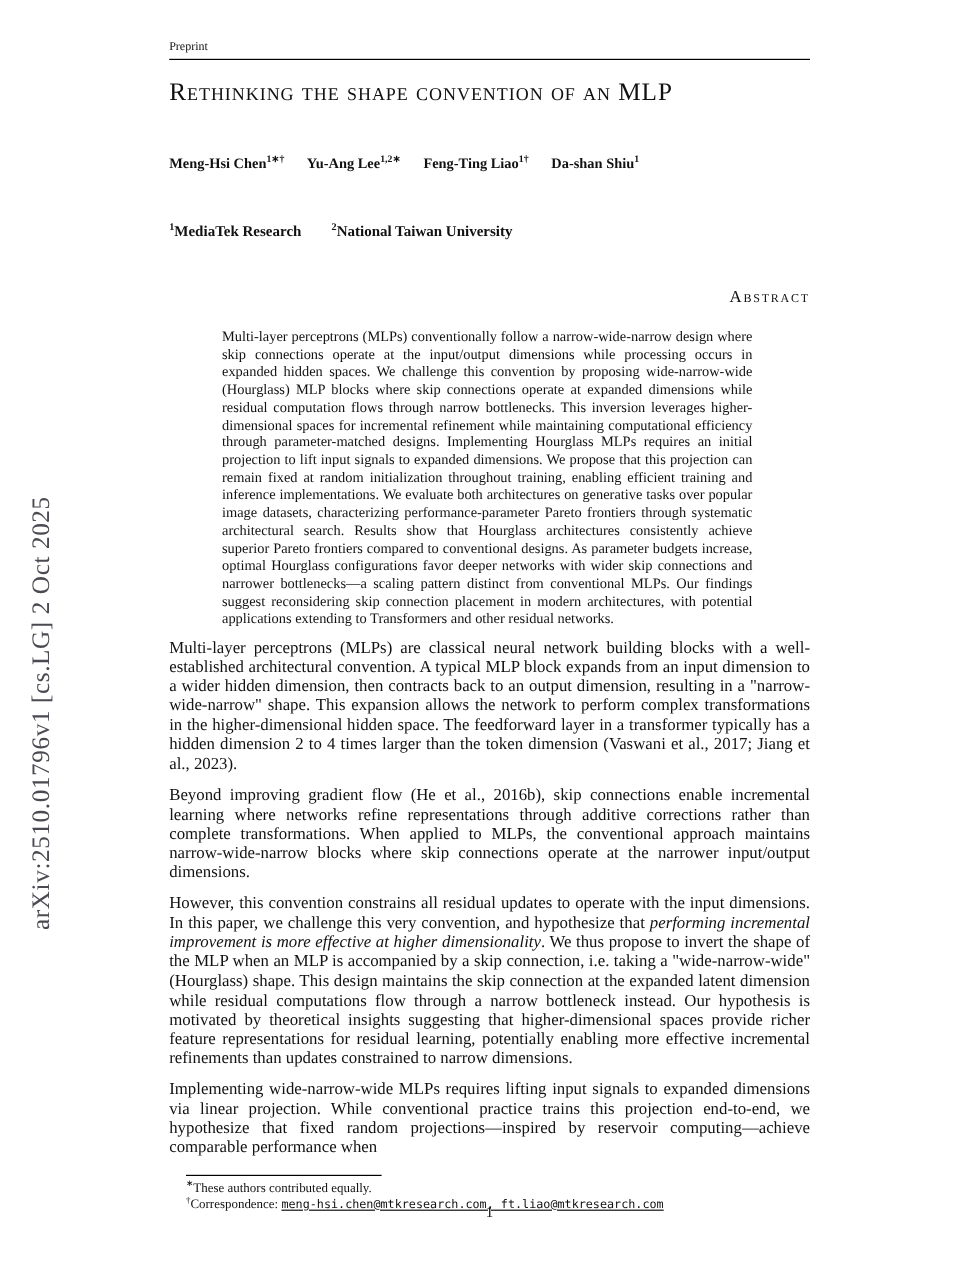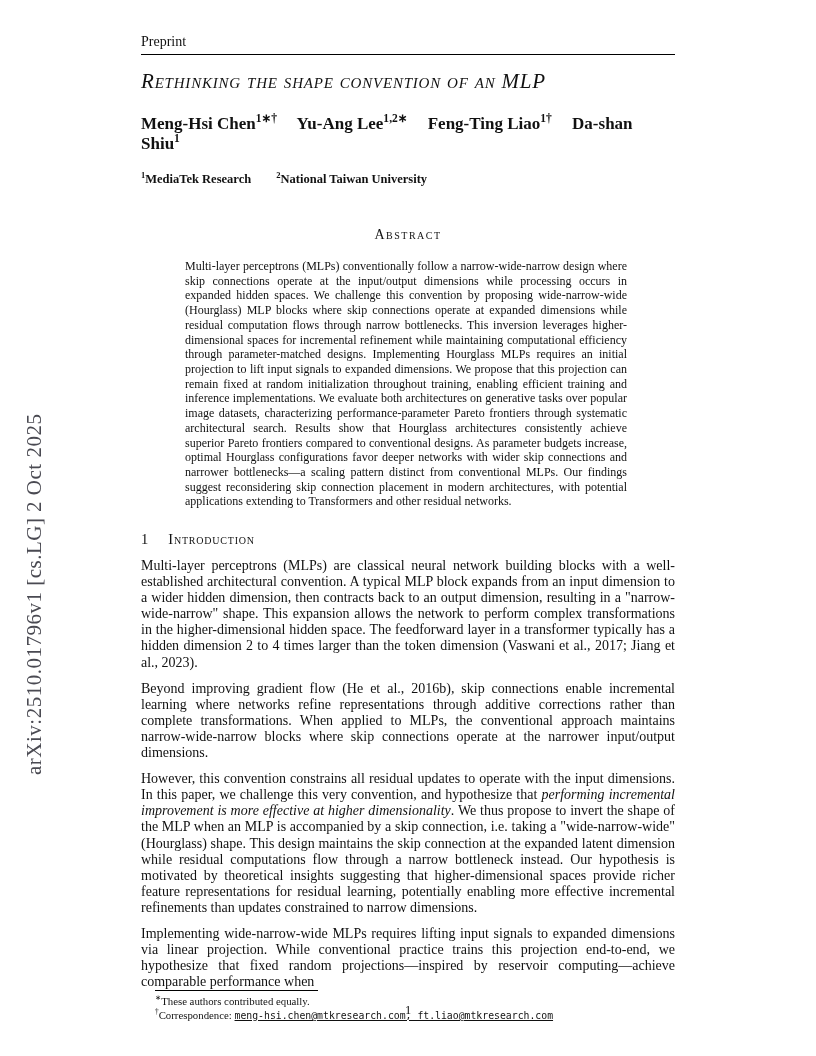--- a/index.html
+++ b/index.html
@@ -28,54 +28,53 @@
 
   .content {
     position: absolute;
     left: 141px;
     top: 0;
     width: 534px;
   }
 
   .preprint-label {
     margin-top: 34px;
-    font-size: 14px;
+    font-size: 10px;
   }
   .header-rule {
     border: none;
     border-top: 1.2px solid #000;
     margin: 4px 0 0 0;
   }
 
   .paper-title {
     font-size: 21px;
     font-weight: 500;
     font-variant: small-caps;
     letter-spacing: 0.8px;
-    font-style: italic;
   }
 
   .authors-line {
-    margin-top: 20px;
-    font-size: 17px;
+    margin-top: 40px;
+    font-size: 12px;
     font-weight: bold;
   }
   .author { margin-right: 16px; }
   sup { font-size: 68%; vertical-align: super; line-height: 0; }
 
   .affiliations-line {
-    margin-top: 18px;
+    margin-top: 42px;
     font-size: 12.5px;
     font-weight: bold;
   }
   .affiliation { margin-right: 22px; }
 
   .abstract-heading {
     margin-top: 40px;
-    text-align: center;
+    text-align: right;
     font-variant: small-caps;
     font-size: 14px;
     letter-spacing: 1.5px;
     font-weight: 500;
   }
 
   .abstract-body {
     margin: 16px 48px 0 44px;
     font-size: 12px;
     line-height: 14.7px;
@@ -93,21 +92,21 @@
 
   .body-par {
     margin: 10px 0 0 0;
     font-size: 14px;
     line-height: 16.1px;
     text-align: justify;
     hyphens: auto;
   }
   .body-par .emph { font-style: italic; }
 
-  .footnotes { margin-top: 0; }
+  .footnotes { margin-top: 14px; }
   .fn-rule {
     width: 163px;
     border: none;
     border-top: 1px solid #000;
     margin: 0 0 4px 14px;
   }
   .fn {
     font-size: 10.8px;
     line-height: 13.5px;
     margin-left: 14px;
@@ -148,23 +147,20 @@
 
   <div class="affiliations-line">
     <span class="affiliation"><sup>1</sup><span>MediaTek Research</span></span>
     <span class="affiliation"><sup>2</sup><span>National Taiwan University</span></span>
   </div>
 
   <div class="abstract-heading">Abstract</div>
 
   <div class="abstract-body">Multi-layer perceptrons (MLPs) conventionally follow a narrow-wide-narrow design where skip connections operate at the input/output dimensions while processing occurs in expanded hidden spaces. We challenge this convention by proposing wide-narrow-wide (Hourglass) MLP blocks where skip connections operate at expanded dimensions while residual computation flows through narrow bottlenecks. This inversion leverages higher-dimensional spaces for incremental refinement while maintaining computational efficiency through parameter-matched designs. Implementing Hourglass MLPs requires an initial projection to lift input signals to expanded dimensions. We propose that this projection can remain fixed at random initialization throughout training, enabling efficient training and inference implementations. We evaluate both architectures on generative tasks over popular image datasets, characterizing performance-parameter Pareto frontiers through systematic architectural search. Results show that Hourglass architectures consistently achieve superior Pareto frontiers compared to conventional designs. As parameter budgets increase, optimal Hourglass configurations favor deeper networks with wider skip connections and narrower bottlenecks—a scaling pattern distinct from conventional MLPs. Our findings suggest reconsidering skip connection placement in modern architectures, with potential applications extending to Transformers and other residual networks.</div>
 
-  <h2 class="section-heading">
-    <span class="sec-num">1</span><span class="sec-title">Introduction</span>
-  </h2>
 
   <p class="body-par">Multi-layer perceptrons (MLPs) are classical neural network building blocks with a well-established architectural convention. A typical MLP block expands from an input dimension to a wider hidden dimension, then contracts back to an output dimension, resulting in a "narrow-wide-narrow" shape. This expansion allows the network to perform complex transformations in the higher-dimensional hidden space. The feedforward layer in a transformer typically has a hidden dimension 2 to 4 times larger than the token dimension (Vaswani et al., 2017; Jiang et al., 2023).</p>
 
   <p class="body-par">Beyond improving gradient flow (He et al., 2016b), skip connections enable incremental learning where networks refine representations through additive corrections rather than complete transformations. When applied to MLPs, the conventional approach maintains narrow-wide-narrow blocks where skip connections operate at the narrower input/output dimensions.</p>
 
   <p class="body-par"><span>However, this convention constrains all residual updates to operate with the input dimensions. In this paper, we challenge this very convention, and hypothesize that </span><span class="emph">performing incremental improvement is more effective at higher dimensionality</span><span>. We thus propose to invert the shape of the MLP when an MLP is accompanied by a skip connection, i.e. taking a "wide-narrow-wide" (Hourglass) shape. This design maintains the skip connection at the expanded latent dimension while residual computations flow through a narrow bottleneck instead. Our hypothesis is motivated by theoretical insights suggesting that higher-dimensional spaces provide richer feature representations for residual learning, potentially enabling more effective incremental refinements than updates constrained to narrow dimensions.</span></p>
 
   <p class="body-par">Implementing wide-narrow-wide MLPs requires lifting input signals to expanded dimensions via linear projection. While conventional practice trains this projection end-to-end, we hypothesize that fixed random projections—inspired by reservoir computing—achieve comparable performance when</p>
 
   <div class="footnotes">

